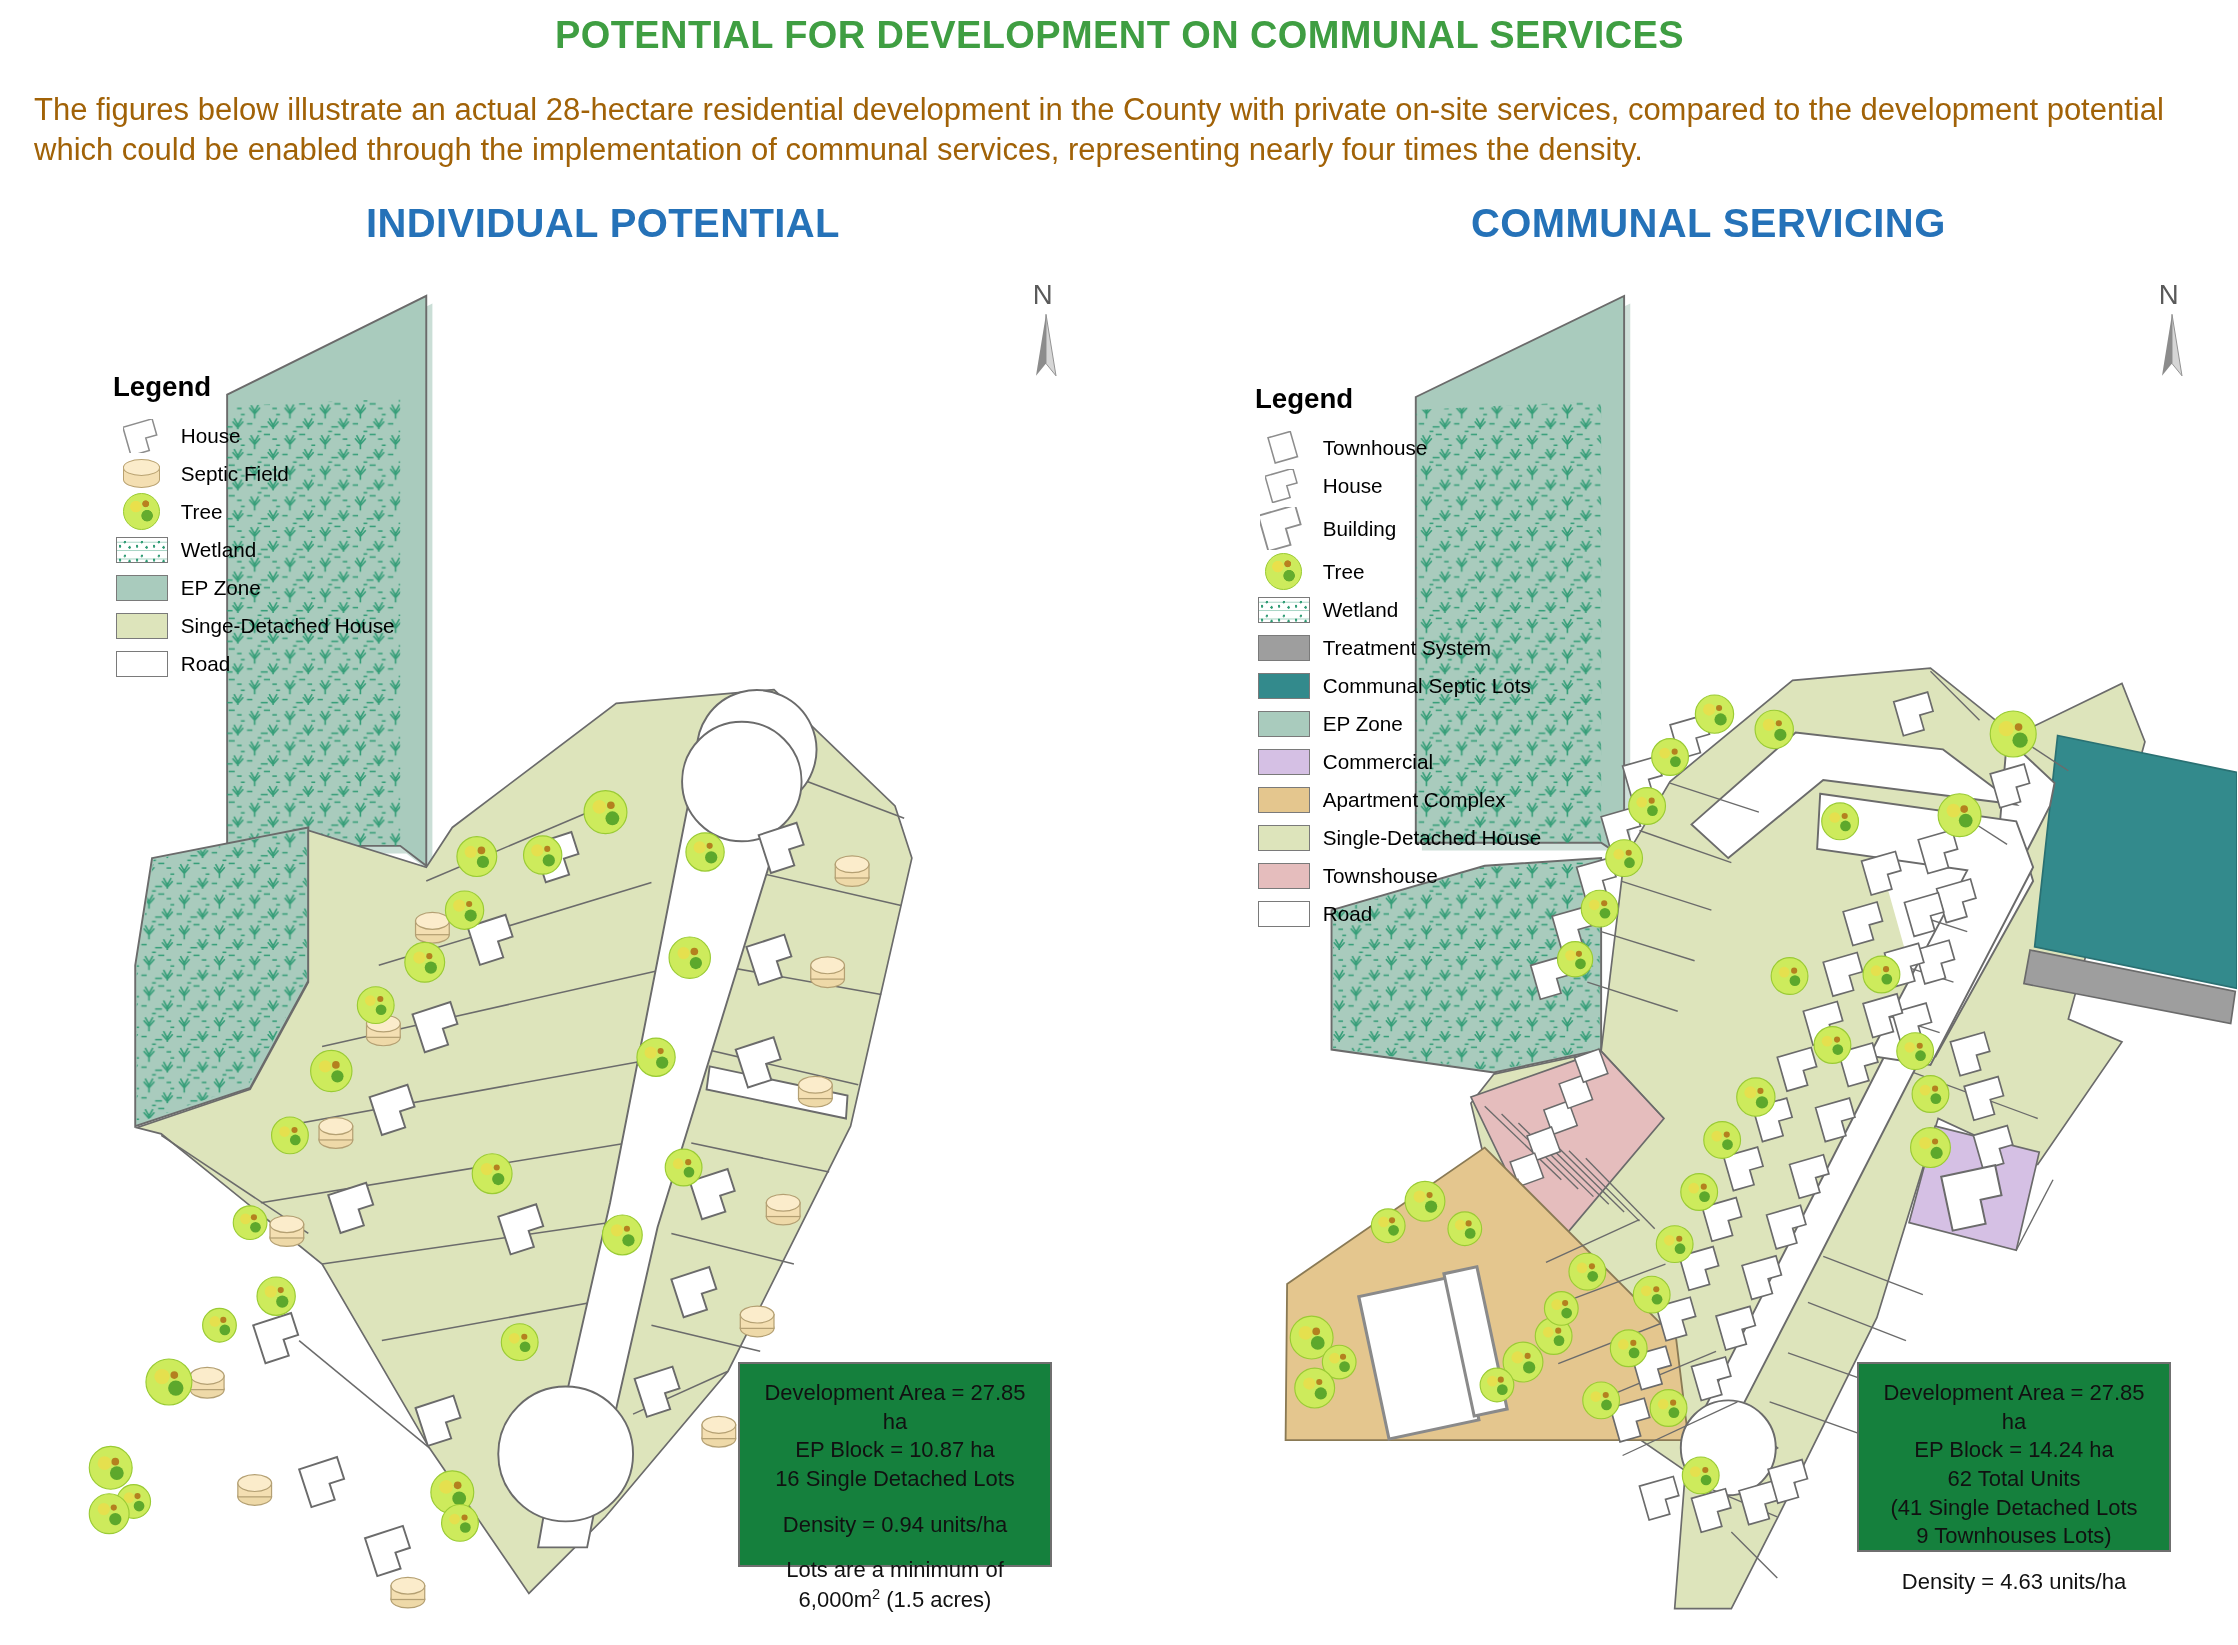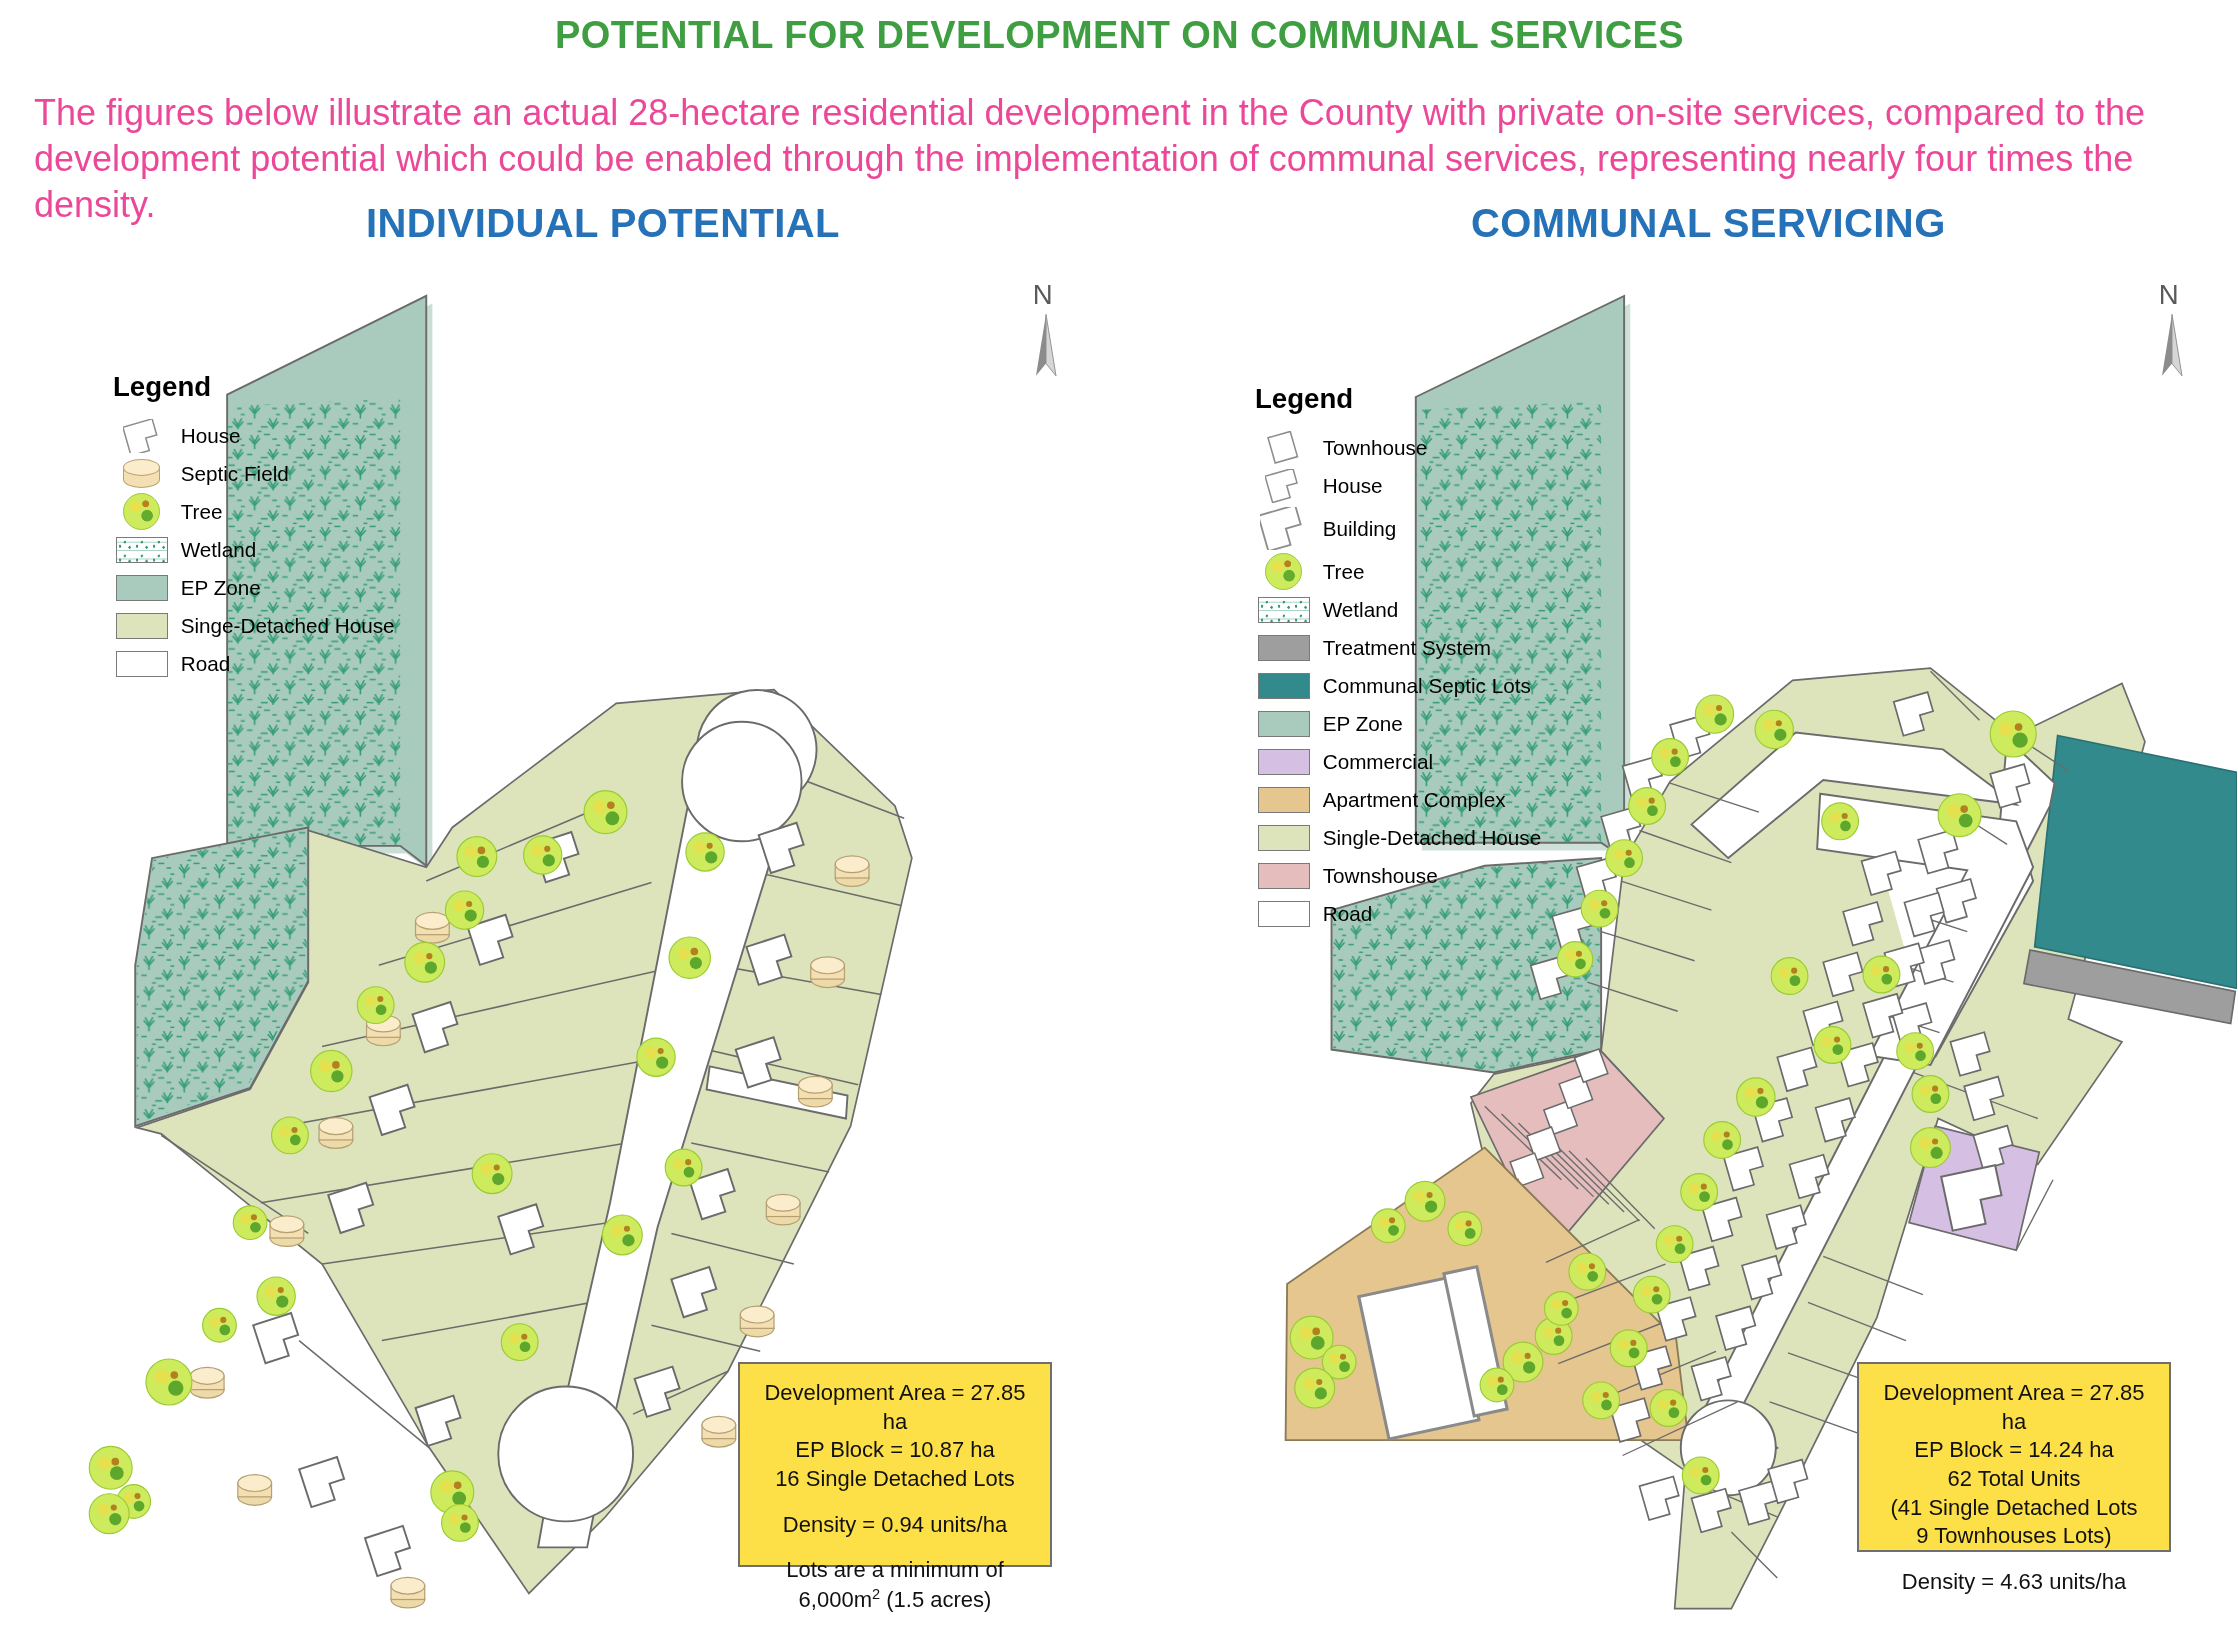--- a/index.html
+++ b/index.html
@@ -11,21 +11,21 @@
   .page{position:absolute;inset:0;}
 
   
   .title{
     position:absolute;left:0;top:13.8px;width:2239px;text-align:center;
     font-size:38px;font-weight:bold;color:#3f9e42;letter-spacing:0.4px;
     font-family:"Liberation Sans", sans-serif;
   }
   .subtitle{
     position:absolute;left:34px;top:90px;width:2184px;
-    font-size:36px;line-height:1.28;color:#ec4899;
+    font-size:31px;line-height:1.28;color:#a16207;
     font-family:"Liberation Sans", sans-serif;
   }
 
   .panel-heading{
     position:absolute;font-size:40px;font-weight:bold;color:#2572b8;
     letter-spacing:0.4px;
   }
   #heading-left{left:366px;top:201px;}
   #heading-right{left:1471px;top:201px;}
 
@@ -78,21 +78,21 @@
   .map svg{display:block;}
 
   
   .north{position:absolute;width:54px;height:100px;}
   #north-left{left:1019px;top:282px;}
   #north-right{left:2145px;top:282px;}
   .north .n-label{position:absolute;top:-3.1px;left:13.8px;font-size:27.6px;color:#5a5a5a;font-family:"Liberation Sans", sans-serif;}
 
   
   .infobox{
-    position:absolute;background:#fde047;border:2.3px solid #6f6f6f;
+    position:absolute;background:#15803d;border:2.3px solid #6f6f6f;
     text-align:center;font-size:22px;line-height:1.30;color:#111;
     padding:15.3px 10.7px;box-sizing:border-box;
   }
   #info-left{left:738px;top:1362px;width:314px;height:205px;}
   #info-right{left:1857px;top:1362px;width:314px;height:190px;}
   .infobox .gap{height:17px;}
   sup{font-size:14.6px;vertical-align:super;}
 </style>
 </head>
 <body>

